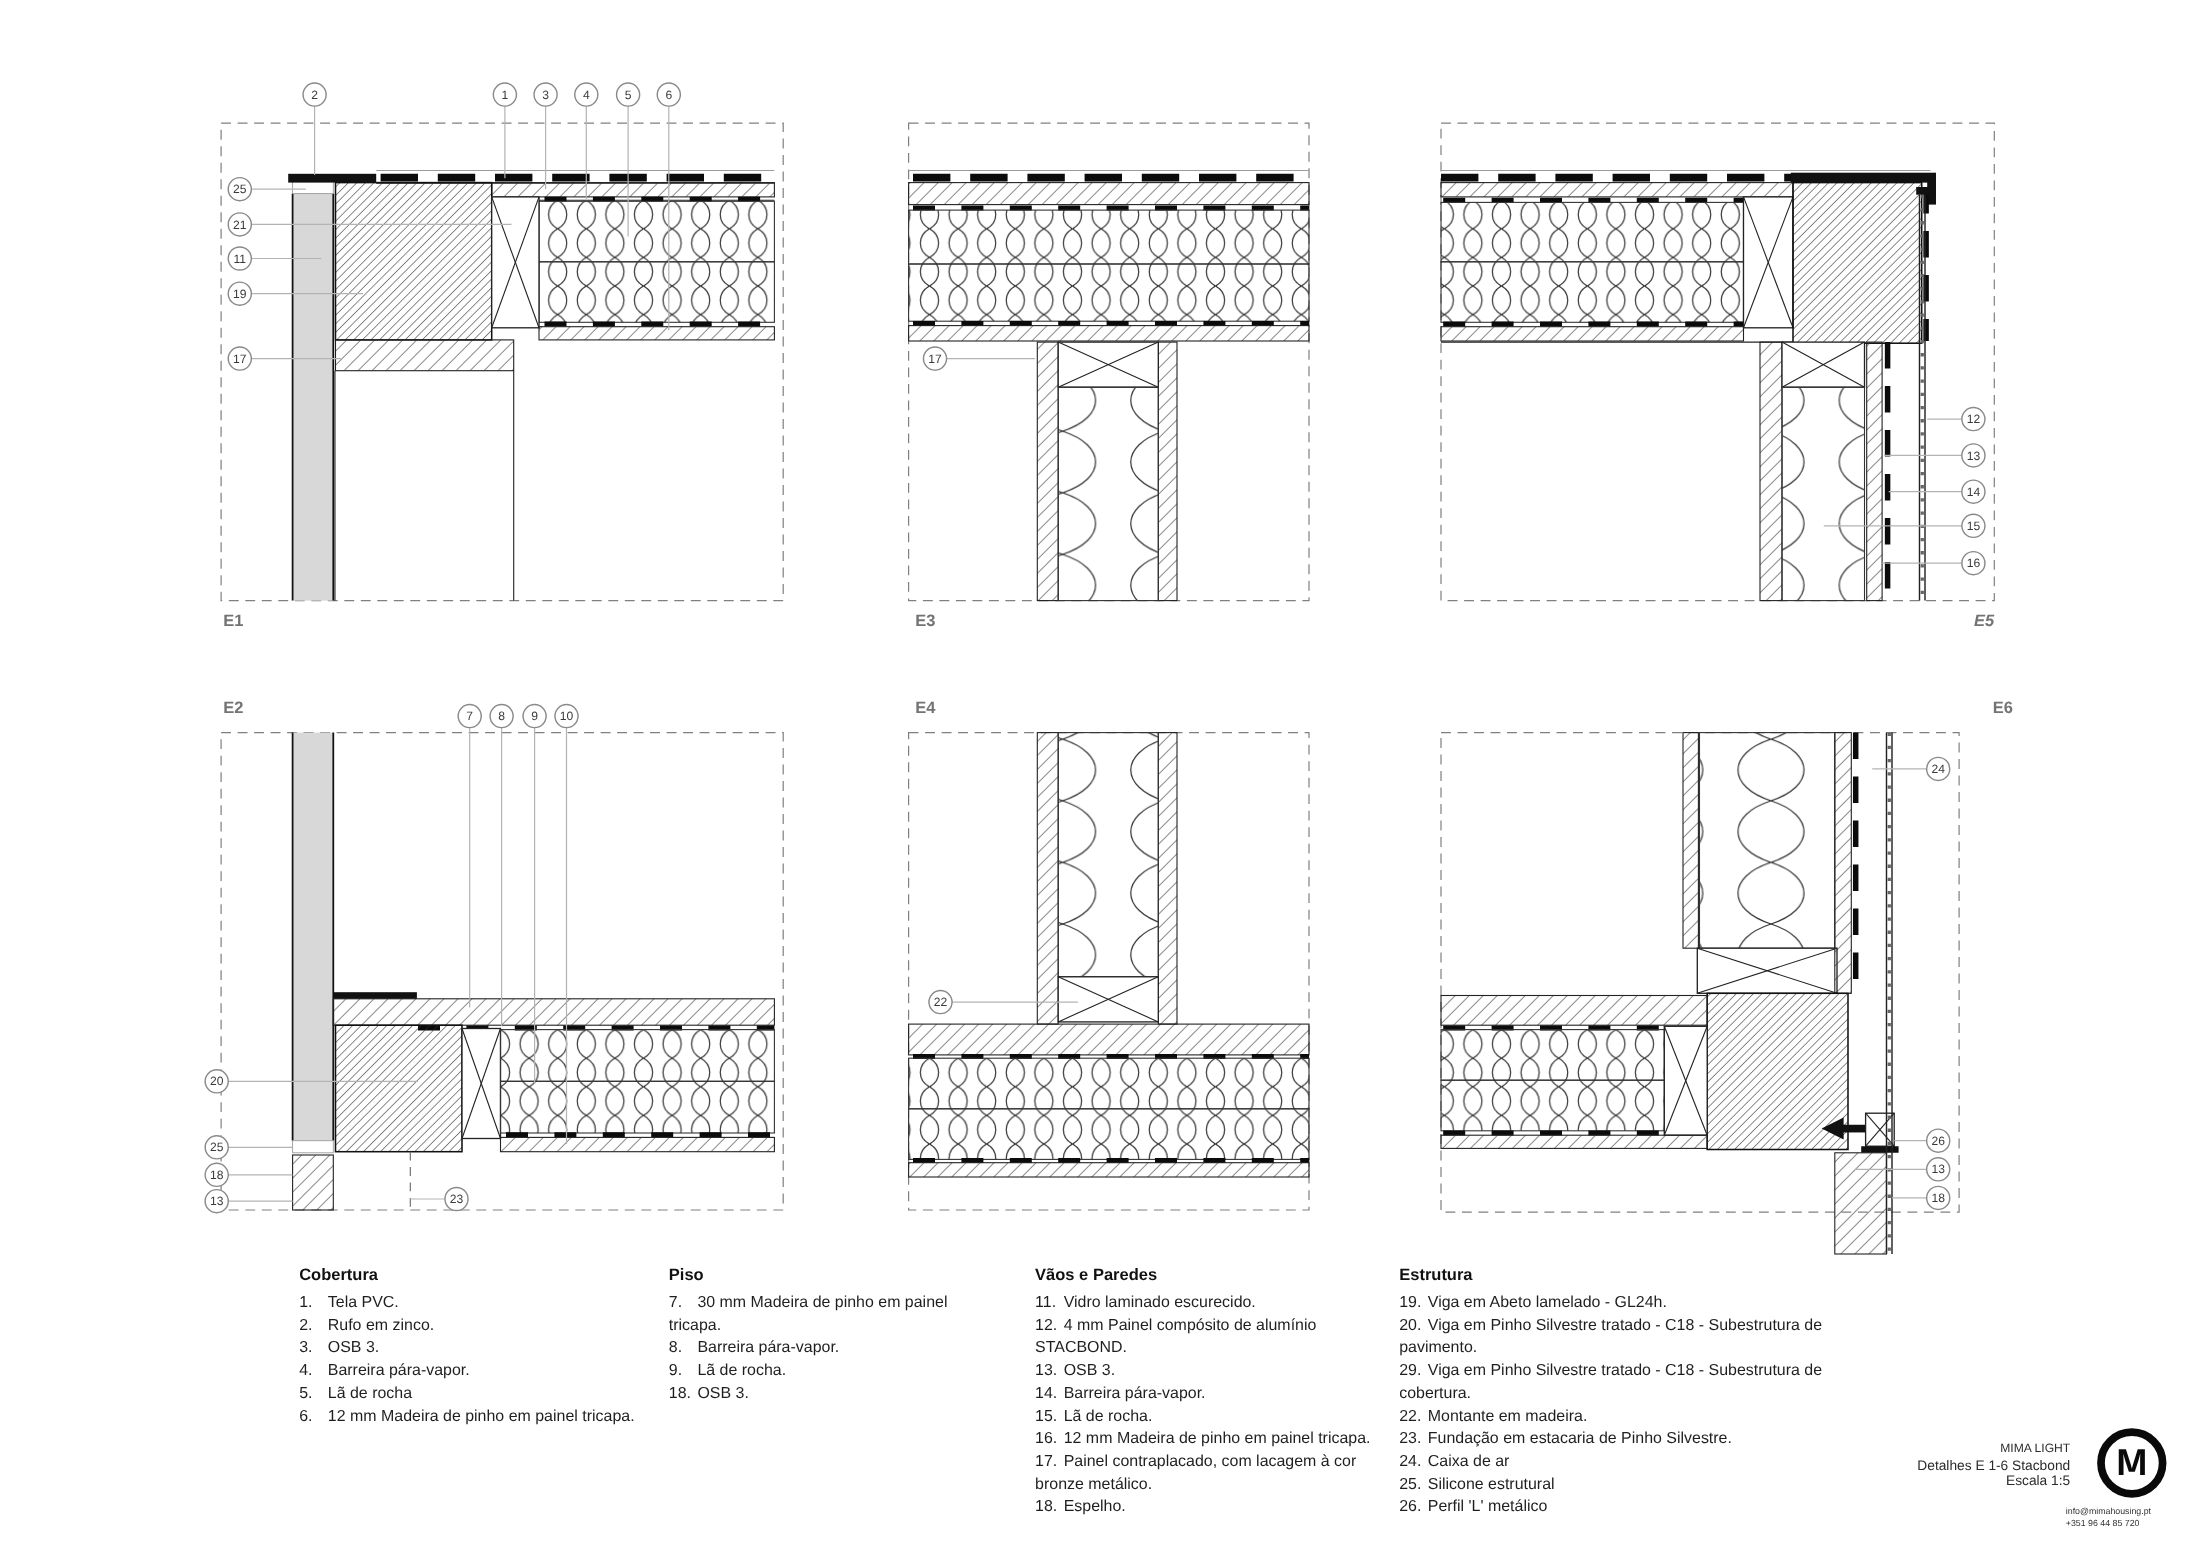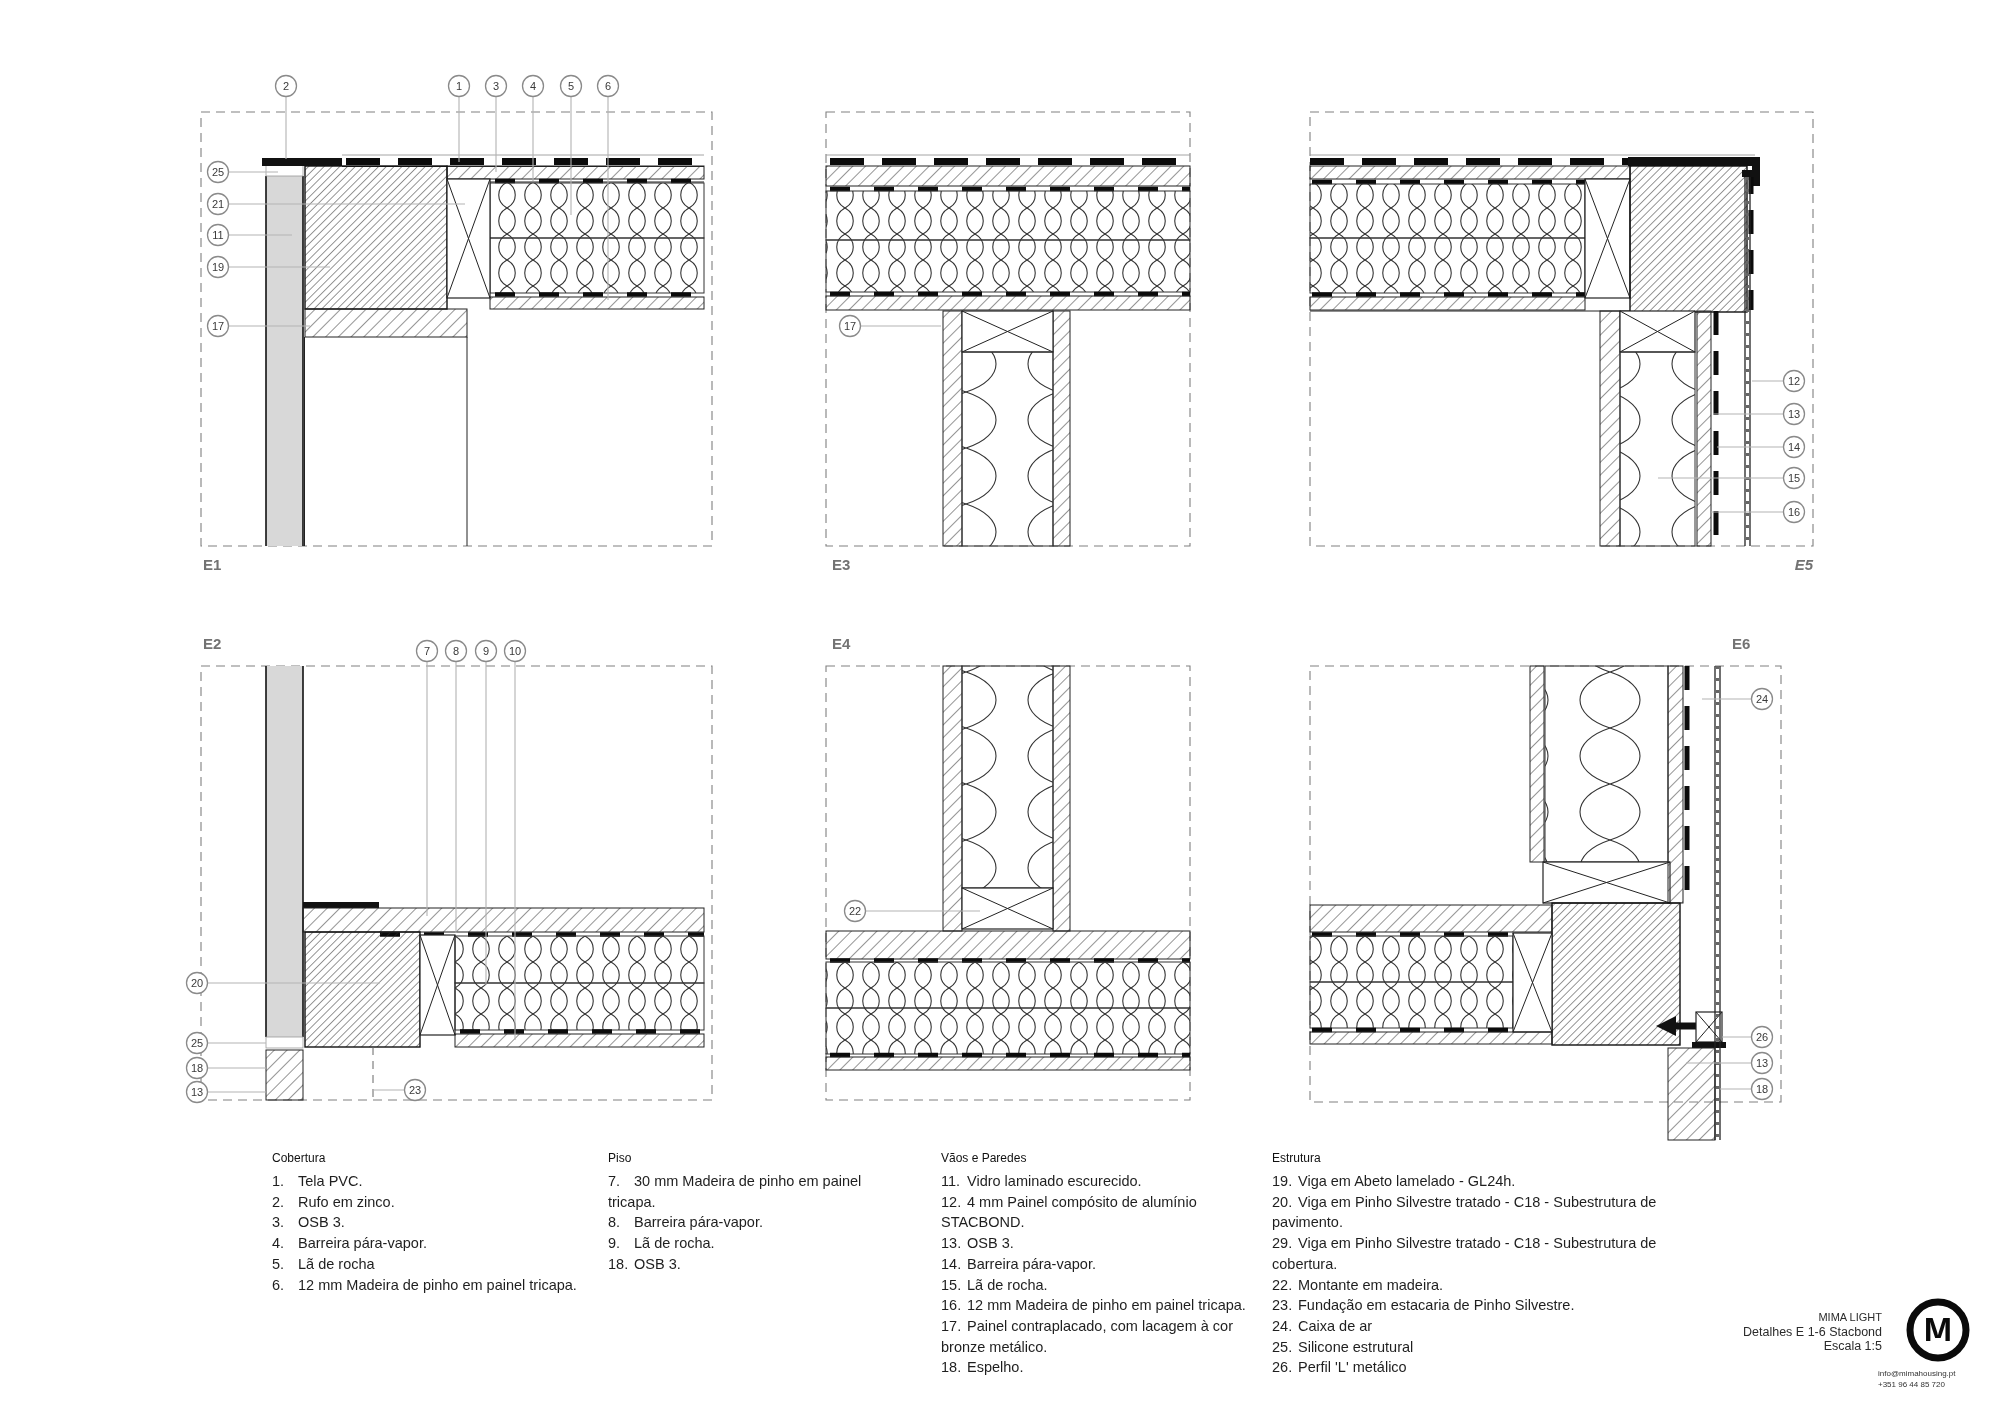--- a/index.html
+++ b/index.html
@@ -19,21 +19,21 @@
   .blk{fill:#fff;stroke:#222;stroke-width:1.2;}
   .memb6{stroke:#0b0b0b;stroke-width:7;stroke-dasharray:34 18;fill:none;}
   .memb4{stroke:#0b0b0b;stroke-width:4.5;stroke-dasharray:20 24;fill:none;}
   .memb5v{stroke:#0b0b0b;stroke-width:5;stroke-dasharray:24 16;fill:none;}
   .axis{stroke:#666;stroke-width:1;stroke-dasharray:8 6;fill:none;}
   .tick{stroke:#666;stroke-width:3;stroke-dasharray:3 9;fill:none;}
   
   .lbl{position:absolute;font-size:15px;font-weight:bold;color:#737373;}
   
   .legend-col{position:absolute;top:1151px;color:#1f1f1f;}
-  .lg-h{font-size:12px;font-weight:normal;margin-bottom:6px;color:#111;}
+  .lg-h{font-size:15px;font-weight:bold;margin-bottom:6px;color:#111;}
   .lg-row{font-size:14.5px;line-height:20.7px;white-space:nowrap;}
   .lg-n{display:inline-block;width:26px;}
   
   .tb{position:absolute;color:#2b2b2b;}
   .tb-lines{left:1662px;top:1310px;width:220px;text-align:right;font-size:12.5px;line-height:14.5px;}
   .tb-project{font-size:11px;}
   .tb-contact{left:1878px;top:1368px;width:120px;text-align:left;font-size:8px;line-height:11px;color:#333;}
 </style>
 </head>
 <body>
@@ -314,21 +314,21 @@
     <text id="logo-letter" x="1938" y="1341" text-anchor="middle" font-size="34" font-weight="bold" fill="#0a0a0a" font-family="Liberation Sans, DejaVu Sans, sans-serif">M</text>
     <polygon points="1931,1338 1945,1338 1938,1347" fill="#fff"></polygon>
   </g>
 </svg>
 
 <div class="lbl" style="left:203px;top:556px;">E1</div>
 <div class="lbl" style="left:203px;top:635px;">E2</div>
 <div class="lbl" style="left:832px;top:556px;">E3</div>
 <div class="lbl" style="left:832px;top:635px;">E4</div>
 <div class="lbl" style="left:1763px;width:50px;text-align:right;top:556px;font-style:italic;">E5</div>
-<div class="lbl" style="left:1732px;width:50px;top:635px;">E6</div>
+<div class="lbl" style="left:1780px;width:50px;text-align:right;top:635px;">E6</div>
 
 <div class="legend-col" style="left:272px;">
       <div class="lg-h">Cobertura</div>
       <div class="lg-row"><span class="lg-n">1.</span><span>Tela PVC.</span></div>
       <div class="lg-row"><span class="lg-n">2.</span><span>Rufo em zinco.</span></div>
       <div class="lg-row"><span class="lg-n">3.</span><span>OSB 3.</span></div>
       <div class="lg-row"><span class="lg-n">4.</span><span>Barreira pára-vapor.</span></div>
       <div class="lg-row"><span class="lg-n">5.</span><span>Lã de rocha</span></div>
       <div class="lg-row"><span class="lg-n">6.</span><span>12 mm Madeira de pinho em painel tricapa.</span></div>
     </div>

